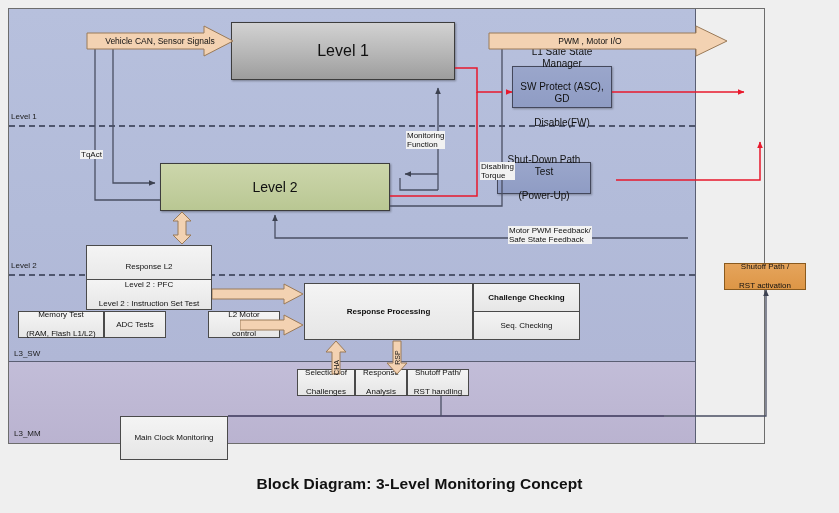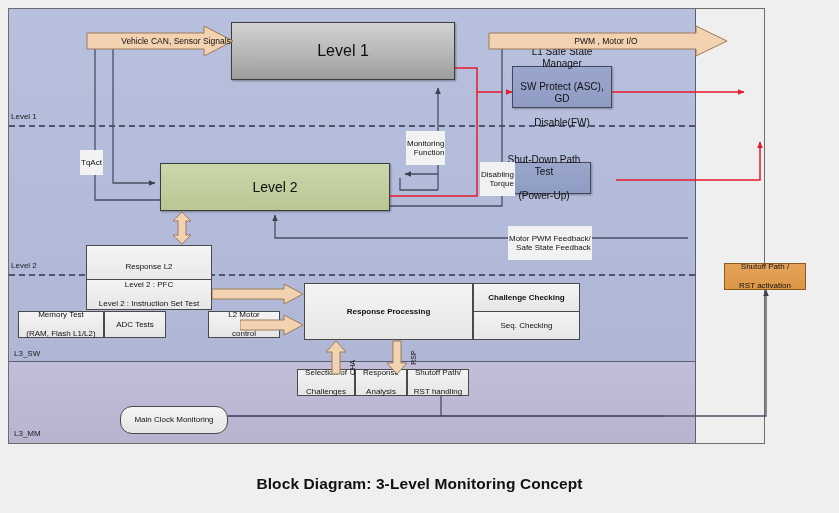--- a/index.html
+++ b/index.html
@@ -72,29 +72,29 @@
   }
   .orange-blk{
     background:linear-gradient(180deg,#e5a45c 0%,#dd9646 100%);
     border:1px solid #8a5a1e;
     font-size:8px;
   }
 
   
   .tag{
     position:absolute;background:#f2f2f2;color:#101010;
-    font-size:8px;line-height:1.15;text-align:right;
-    padding:8px 1px;white-space:nowrap;z-index:7;
+    font-size:8px;line-height:1.15;text-align:left;
+    padding:0 1px;white-space:nowrap;z-index:7;
   }
 
   
   .ba{position:absolute;z-index:3;}
   .ba svg{display:block;}
   .ba .ba-txt{
-    position:absolute;left:16px;top:0;width:100%;height:100%;
+    position:absolute;left:0;top:0;width:100%;height:100%;
     display:flex;align-items:center;justify-content:center;
     font-size:8.5px;color:#101010;pointer-events:none;text-align:right;
   }
   .ba-v .ba-txt{font-size:7px;}
   .rot{transform:rotate(-90deg);white-space:nowrap;}
 
   
   #wires{position:absolute;left:0;top:0;width:839px;height:513px;z-index:2;}
 
   
@@ -305,21 +305,21 @@
     </span>
   </div>
 
   <div class="blk white-blk" style="left:407px;top:369px;width:62px;height:27px;justify-content:center;">
     <span>
       <span>Shutoff Path/</span><br>
       <span>RST handling</span>
     </span>
   </div>
 
-  <div class="blk white-blk" style="left:120px;top:406px;width:108px;height:28px;border-radius:12px;">
+  <div class="blk white-blk" style="left:120px;top:416px;width:108px;height:44px;">
     <span>Main Clock Monitoring</span>
   </div>
 
   <div class="tag" style="left:80px;top:150px;">TqAct</div>
 
   <div class="tag" style="left:406px;top:131px;">
     <span>Monitoring</span><br>
     <span>Function</span>
   </div>
 

